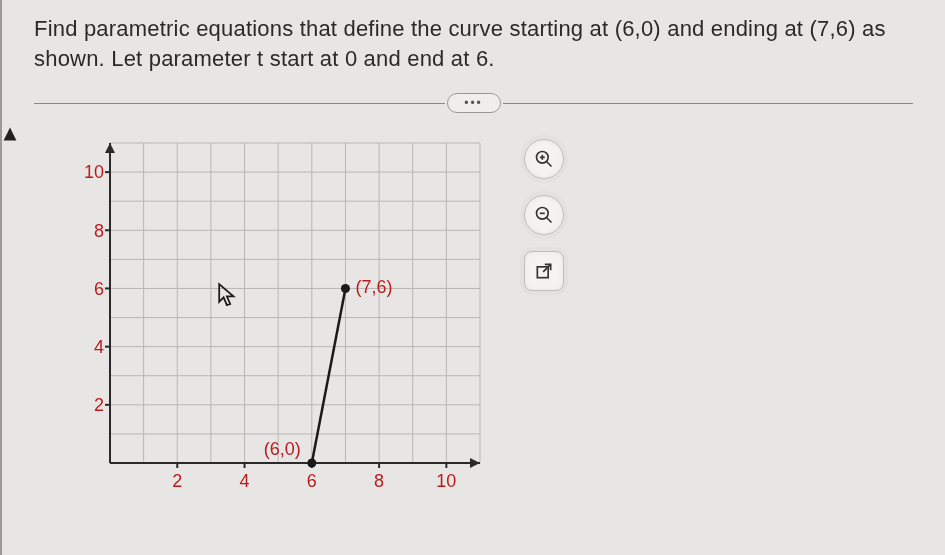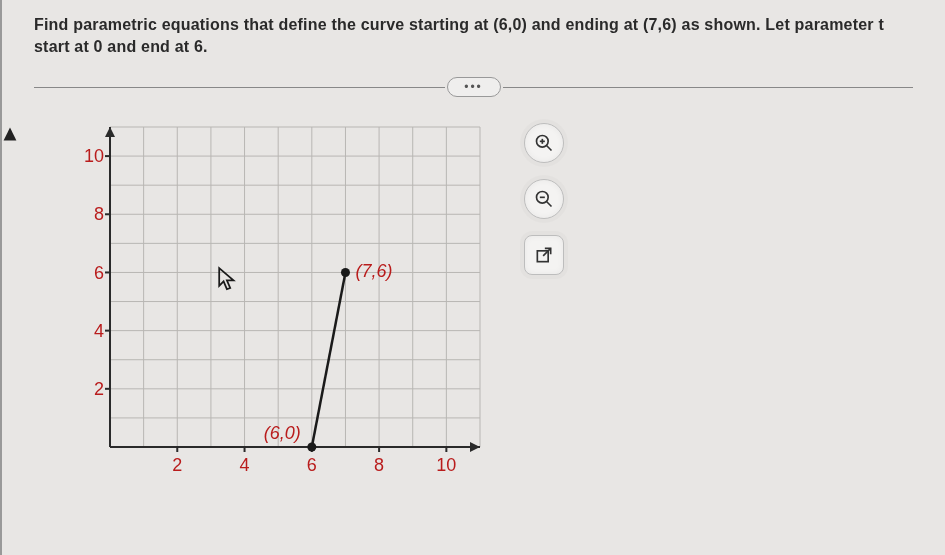--- a/index.html
+++ b/index.html
@@ -22,24 +22,24 @@
     position: absolute;
     left: 2px;
     top: 125px;
     width: 16px;
     height: 18px;
     display:flex;align-items:center;justify-content:center;
     font-size: 12px;
     color:#222;
   }
   .question {
-    font-size: 16px;
+    font-size: 22px;
     line-height: 1.35;
     padding: 0 4px 14px 4px;
-    font-weight: 700;
+    font-weight: 400;
     letter-spacing: 0.2px;
   }
   .divider-row {
     display:flex;
     align-items:center;
     width:100%;
     margin: 6px 0 20px 0;
     padding: 0 4px;
   }
   .hr { flex:1; height:1px; background:#888; }
@@ -82,21 +82,21 @@
   .tool-btn.square { border-radius: 8px; }
   .tool-btn svg { width: 20px; height:20px; }
   
   .tick-y, .tick-x, .point-label {
     position:absolute;
     font-size: 18px;
     color:#b91c1c;
   }
   .tick-y { text-align:right; width: 30px; left:-36px; transform: translateY(-50%); }
   .tick-x { transform: translateX(-50%); top: 100%; margin-top:4px; }
-  .point-label { font-size: 18px; white-space:nowrap;font-style:italic; }
+  .point-label { font-size: 18px; white-space:nowrap; }
   
   .cursor-glyph {
     position:absolute;
     width:22px;height:26px;
   }
 </style>
 </head>
 <body>
 
 <div class="frame">

